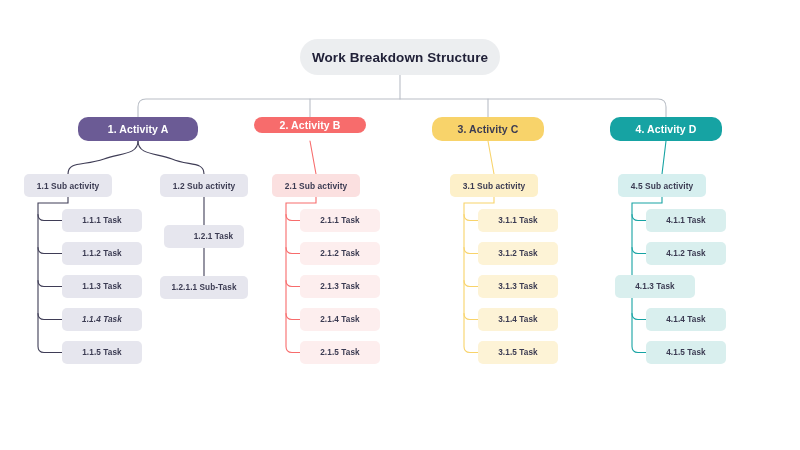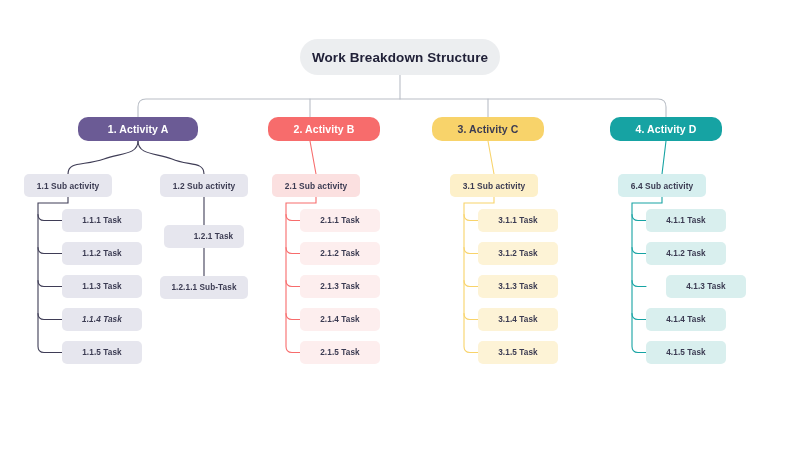--- a/index.html
+++ b/index.html
@@ -129,21 +129,21 @@
       </div>
       <div class="node sub-node" style="left: 160px; top: 174px; width: 88px; height: 23px; background: rgb(230, 230, 238); color: rgb(59, 59, 82);">
         <span>1.2 Sub activity</span>
       </div>
       <div class="node task-node" style="left: 164px; top: 225px; width: 80px; height: 23px; background: rgb(230, 230, 238); color: rgb(59, 59, 82); padding-left: 19px;">
         <span>1.2.1 Task</span>
       </div>
       <div class="node task-node" style="left: 160px; top: 276px; width: 88px; height: 23px; background: rgb(230, 230, 238); color: rgb(59, 59, 82);">
         <span>1.2.1.1 Sub-Task</span>
       </div>
-      <div class="node activity-node" style="left: 268px; top: 117px; width: 112px; height: 24px; background: rgb(247, 108, 108); color: rgb(255, 255, 255);">
+      <div class="node activity-node" style="left: 254px; top: 117px; width: 112px; height: 16px; background: rgb(247, 108, 108); color: rgb(255, 255, 255);">
         <span>2. Activity B</span>
       </div>
       <div class="node sub-node" style="left: 272px; top: 174px; width: 88px; height: 23px; background: rgb(251, 224, 224); color: rgb(59, 59, 82);">
         <span>2.1 Sub activity</span>
       </div>
       <div class="node task-node" style="left: 300px; top: 209px; width: 80px; height: 23px; background: rgb(253, 238, 238); color: rgb(59, 59, 82);">
         <span>2.1.1 Task</span>
       </div>
       <div class="node task-node" style="left: 300px; top: 242px; width: 80px; height: 23px; background: rgb(253, 238, 238); color: rgb(59, 59, 82);">
         <span>2.1.2 Task</span>
@@ -175,29 +175,29 @@
       <div class="node task-node" style="left: 478px; top: 308px; width: 80px; height: 23px; background: rgb(253, 243, 214); color: rgb(59, 59, 82);">
         <span>3.1.4 Task</span>
       </div>
       <div class="node task-node" style="left: 478px; top: 341px; width: 80px; height: 23px; background: rgb(253, 243, 214); color: rgb(59, 59, 82);">
         <span>3.1.5 Task</span>
       </div>
       <div class="node activity-node" style="left: 610px; top: 117px; width: 112px; height: 24px; background: rgb(22, 163, 163); color: rgb(255, 255, 255);">
         <span>4. Activity D</span>
       </div>
       <div class="node sub-node" style="left: 618px; top: 174px; width: 88px; height: 23px; background: rgb(214, 239, 239); color: rgb(59, 59, 82);">
-        <span>6.4 Sub activity</span>
+        <span>4.5 Sub activity</span>
       </div>
       <div class="node task-node" style="left: 646px; top: 209px; width: 80px; height: 23px; background: rgb(217, 239, 238); color: rgb(59, 59, 82);">
         <span>4.1.1 Task</span>
       </div>
       <div class="node task-node" style="left: 646px; top: 242px; width: 80px; height: 23px; background: rgb(217, 239, 238); color: rgb(59, 59, 82);">
         <span>4.1.2 Task</span>
       </div>
-      <div class="node task-node" style="left: 666px; top: 275px; width: 80px; height: 23px; background: rgb(217, 239, 238); color: rgb(59, 59, 82);">
+      <div class="node task-node" style="left: 615px; top: 275px; width: 80px; height: 23px; background: rgb(217, 239, 238); color: rgb(59, 59, 82);">
         <span>4.1.3 Task</span>
       </div>
       <div class="node task-node" style="left: 646px; top: 308px; width: 80px; height: 23px; background: rgb(217, 239, 238); color: rgb(59, 59, 82);">
         <span>4.1.4 Task</span>
       </div>
       <div class="node task-node" style="left: 646px; top: 341px; width: 80px; height: 23px; background: rgb(217, 239, 238); color: rgb(59, 59, 82);">
         <span>4.1.5 Task</span>
       </div>
       <div class="node root-node" style="left: 300px; top: 39px; width: 200px; height: 36px; background: rgb(236, 238, 240); color: rgb(33, 33, 56);">
         <span>Work Breakdown Structure</span>

